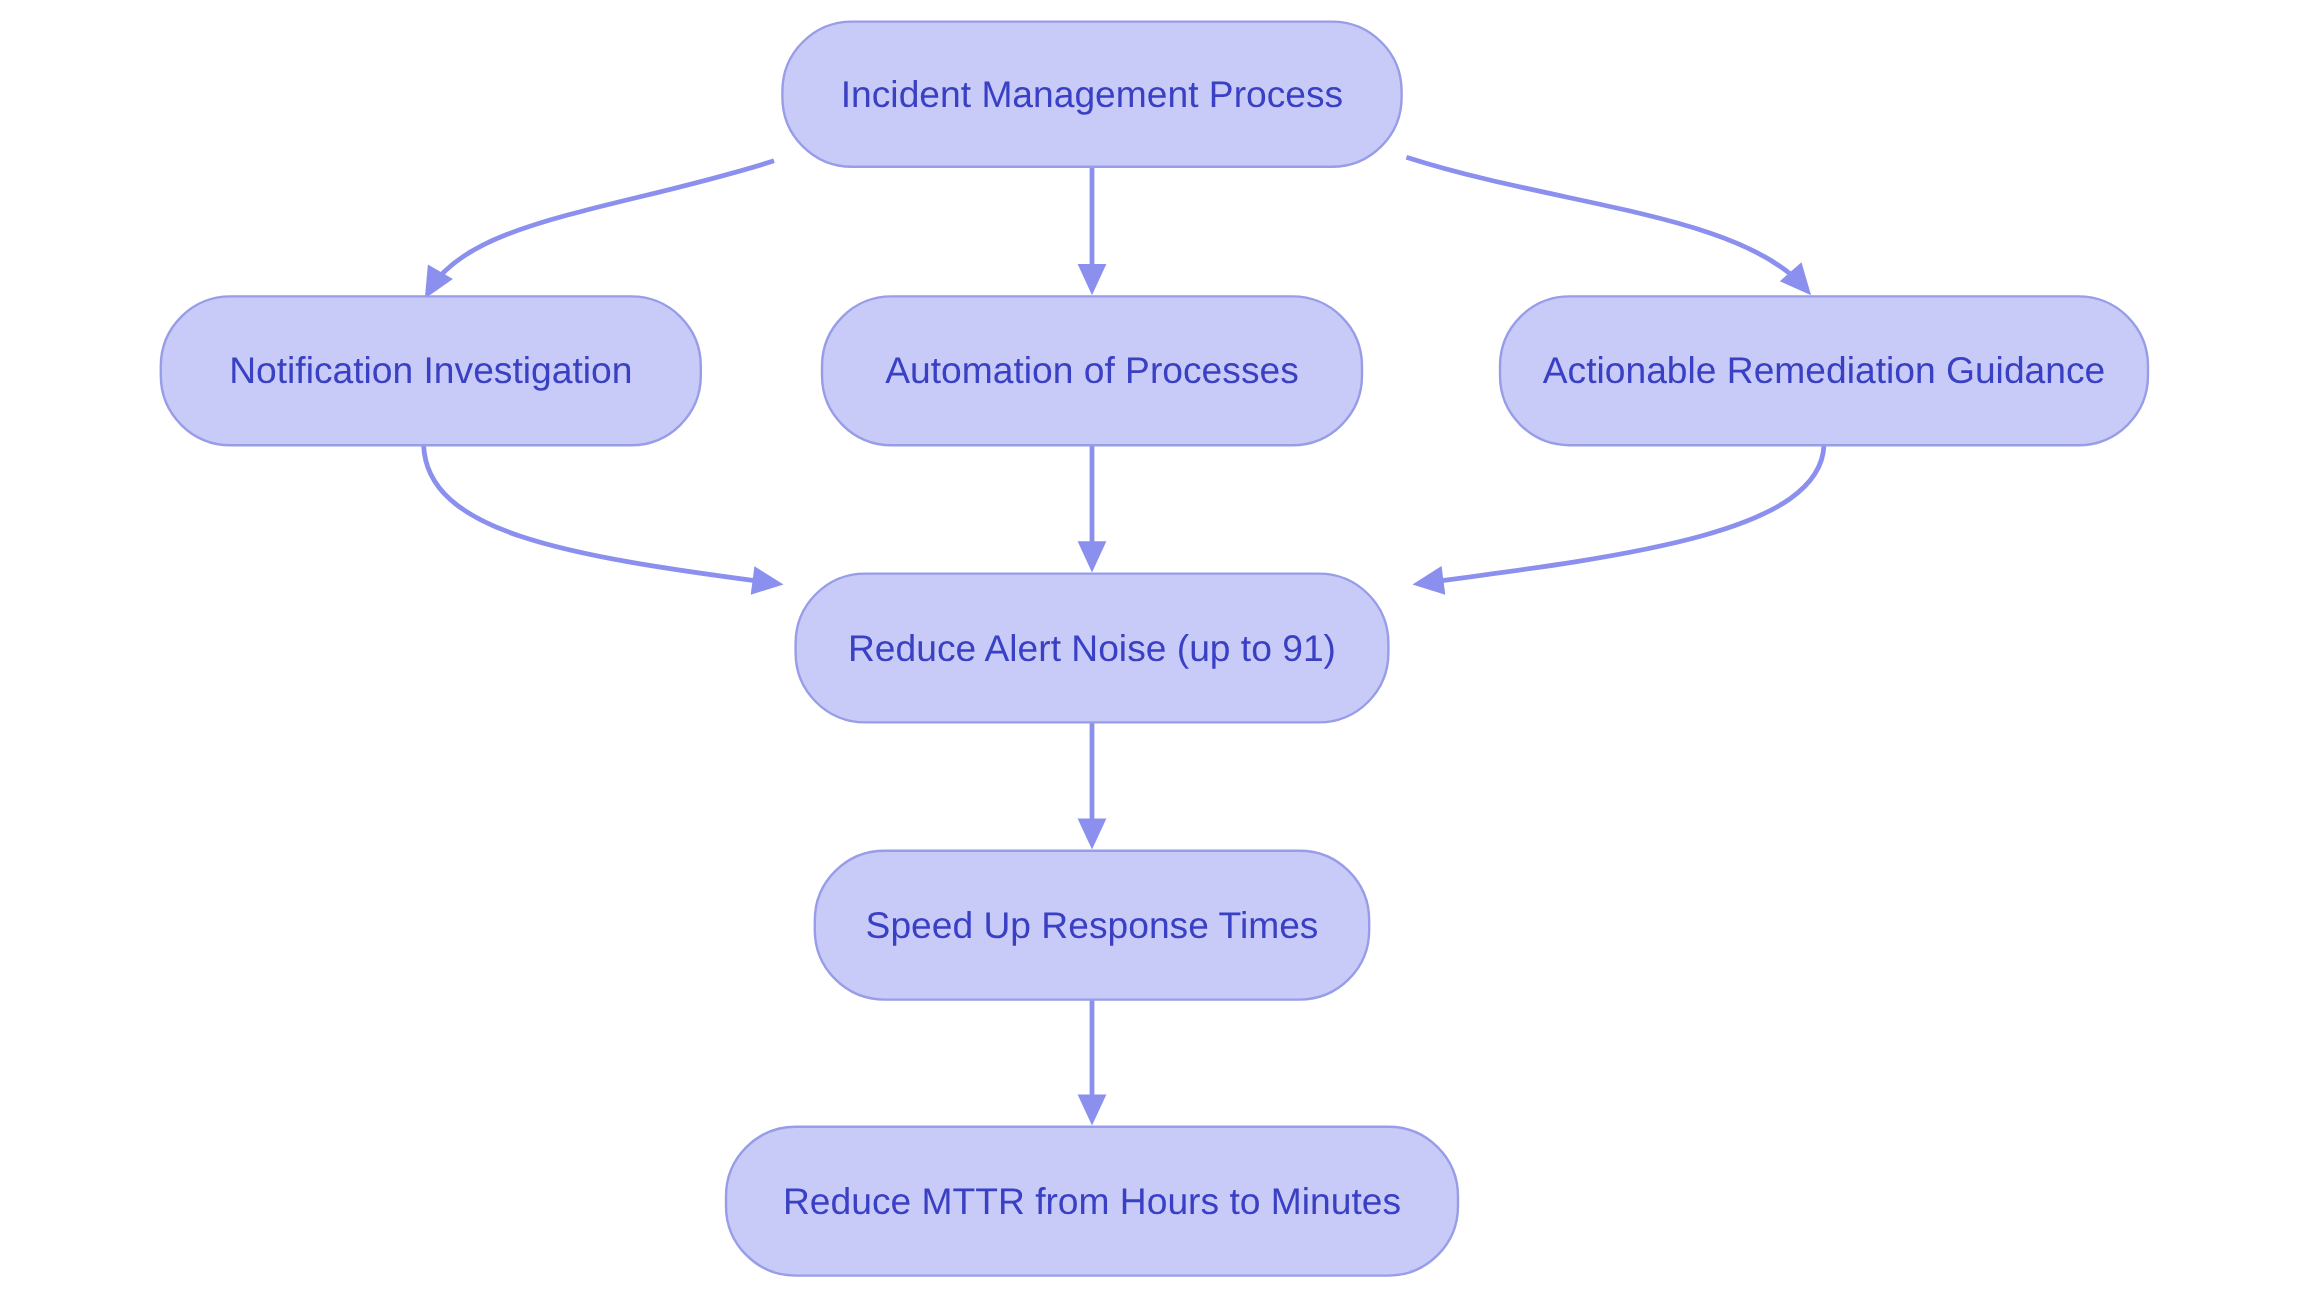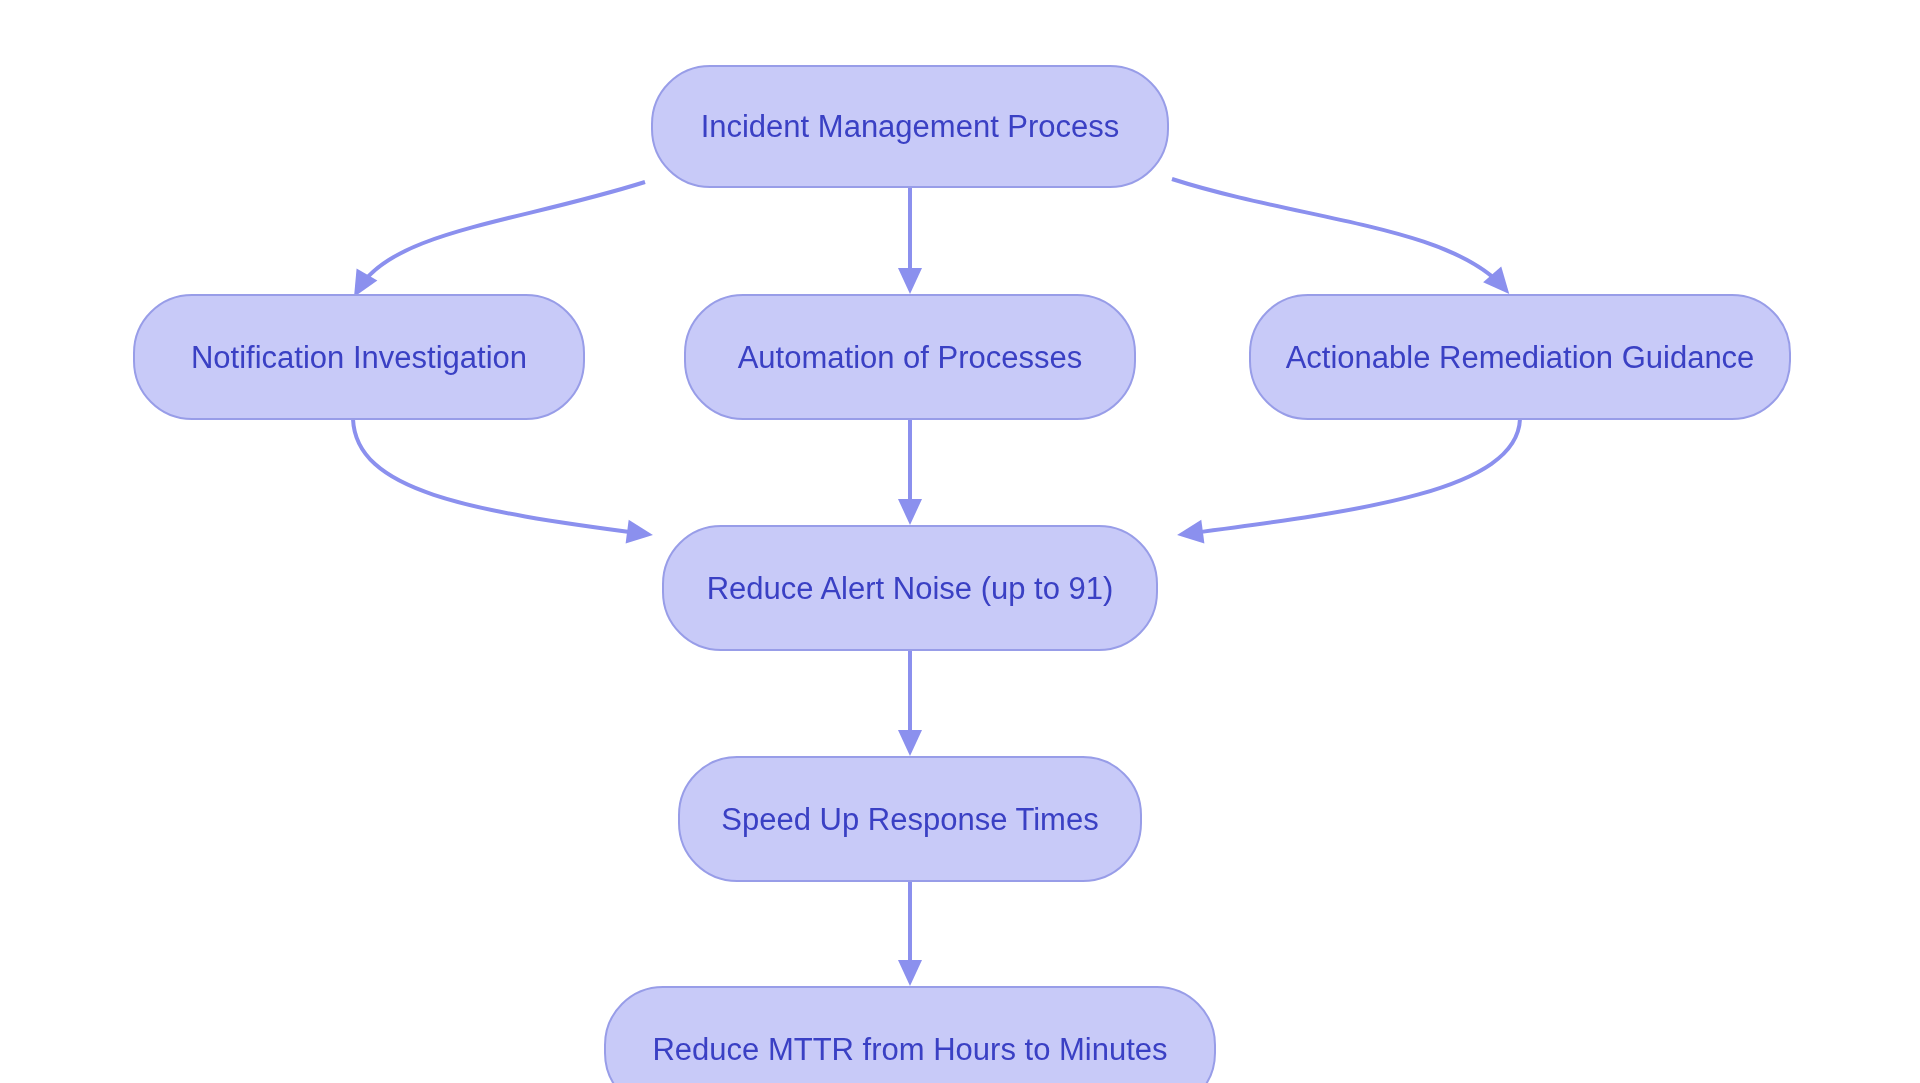--- a/index.html
+++ b/index.html
@@ -7,21 +7,20 @@
     padding: 0;
     width: 1920px;
     height: 1083px;
     background: #ffffff;
     overflow: hidden;
     font-family: "Liberation Sans", sans-serif;
   }
   #canvas-wrap {
     width: 1920px;
     height: 898px;
-    margin-top: 48px;
   }
   svg {
     display: block;
   }
   svg text {
     font-family: "Liberation Sans", sans-serif;
     font-size: 31px;
   }
 </style>
 </head>

